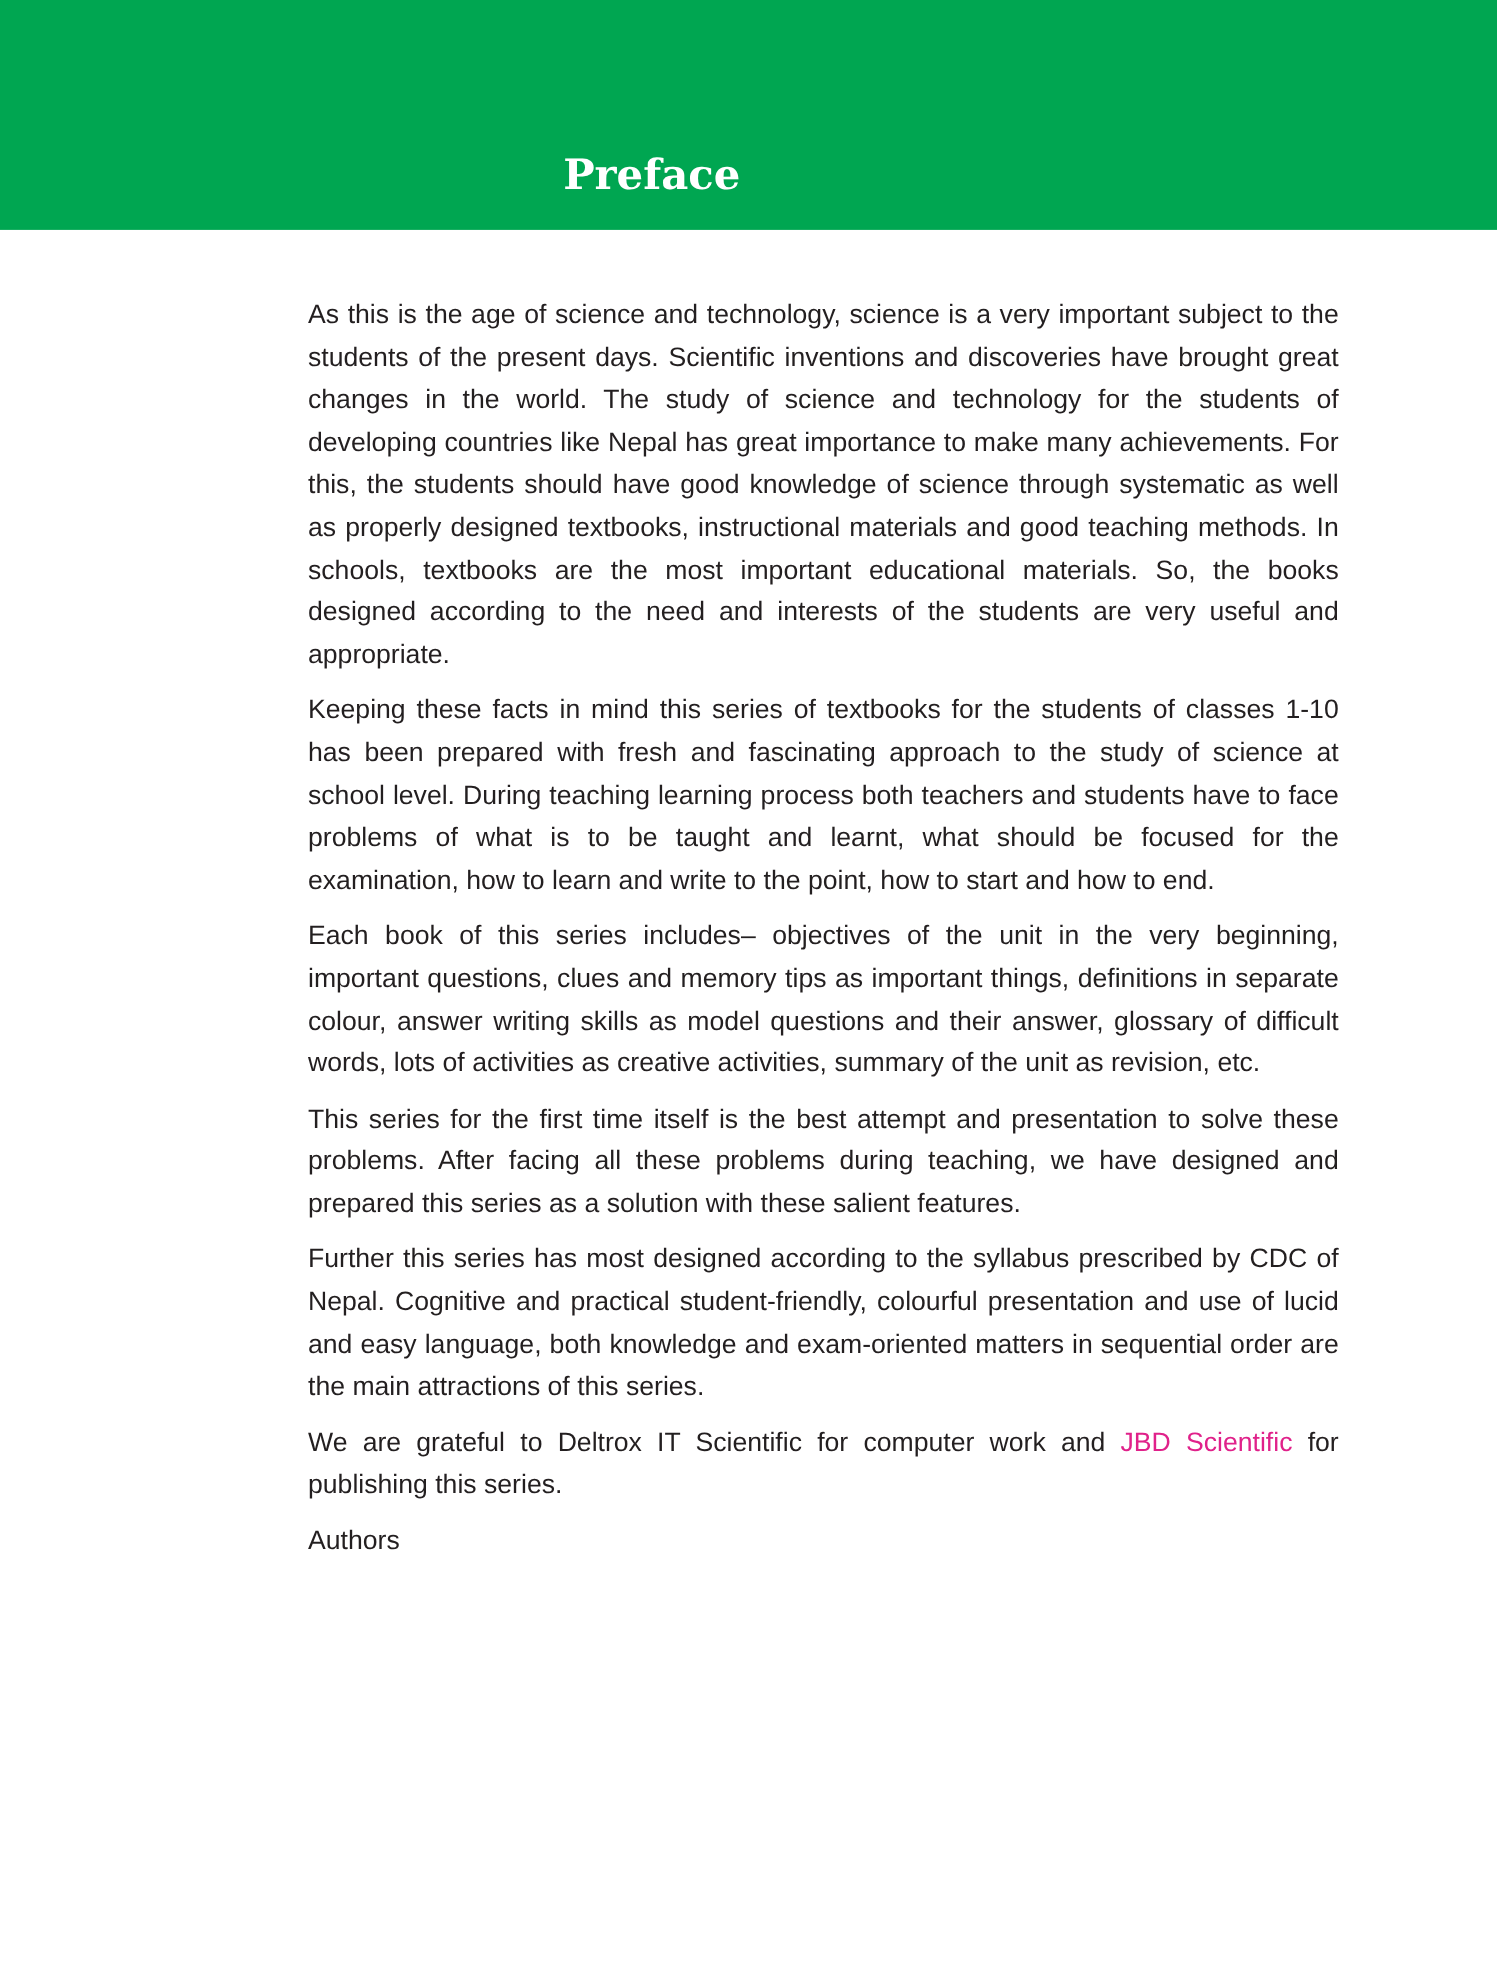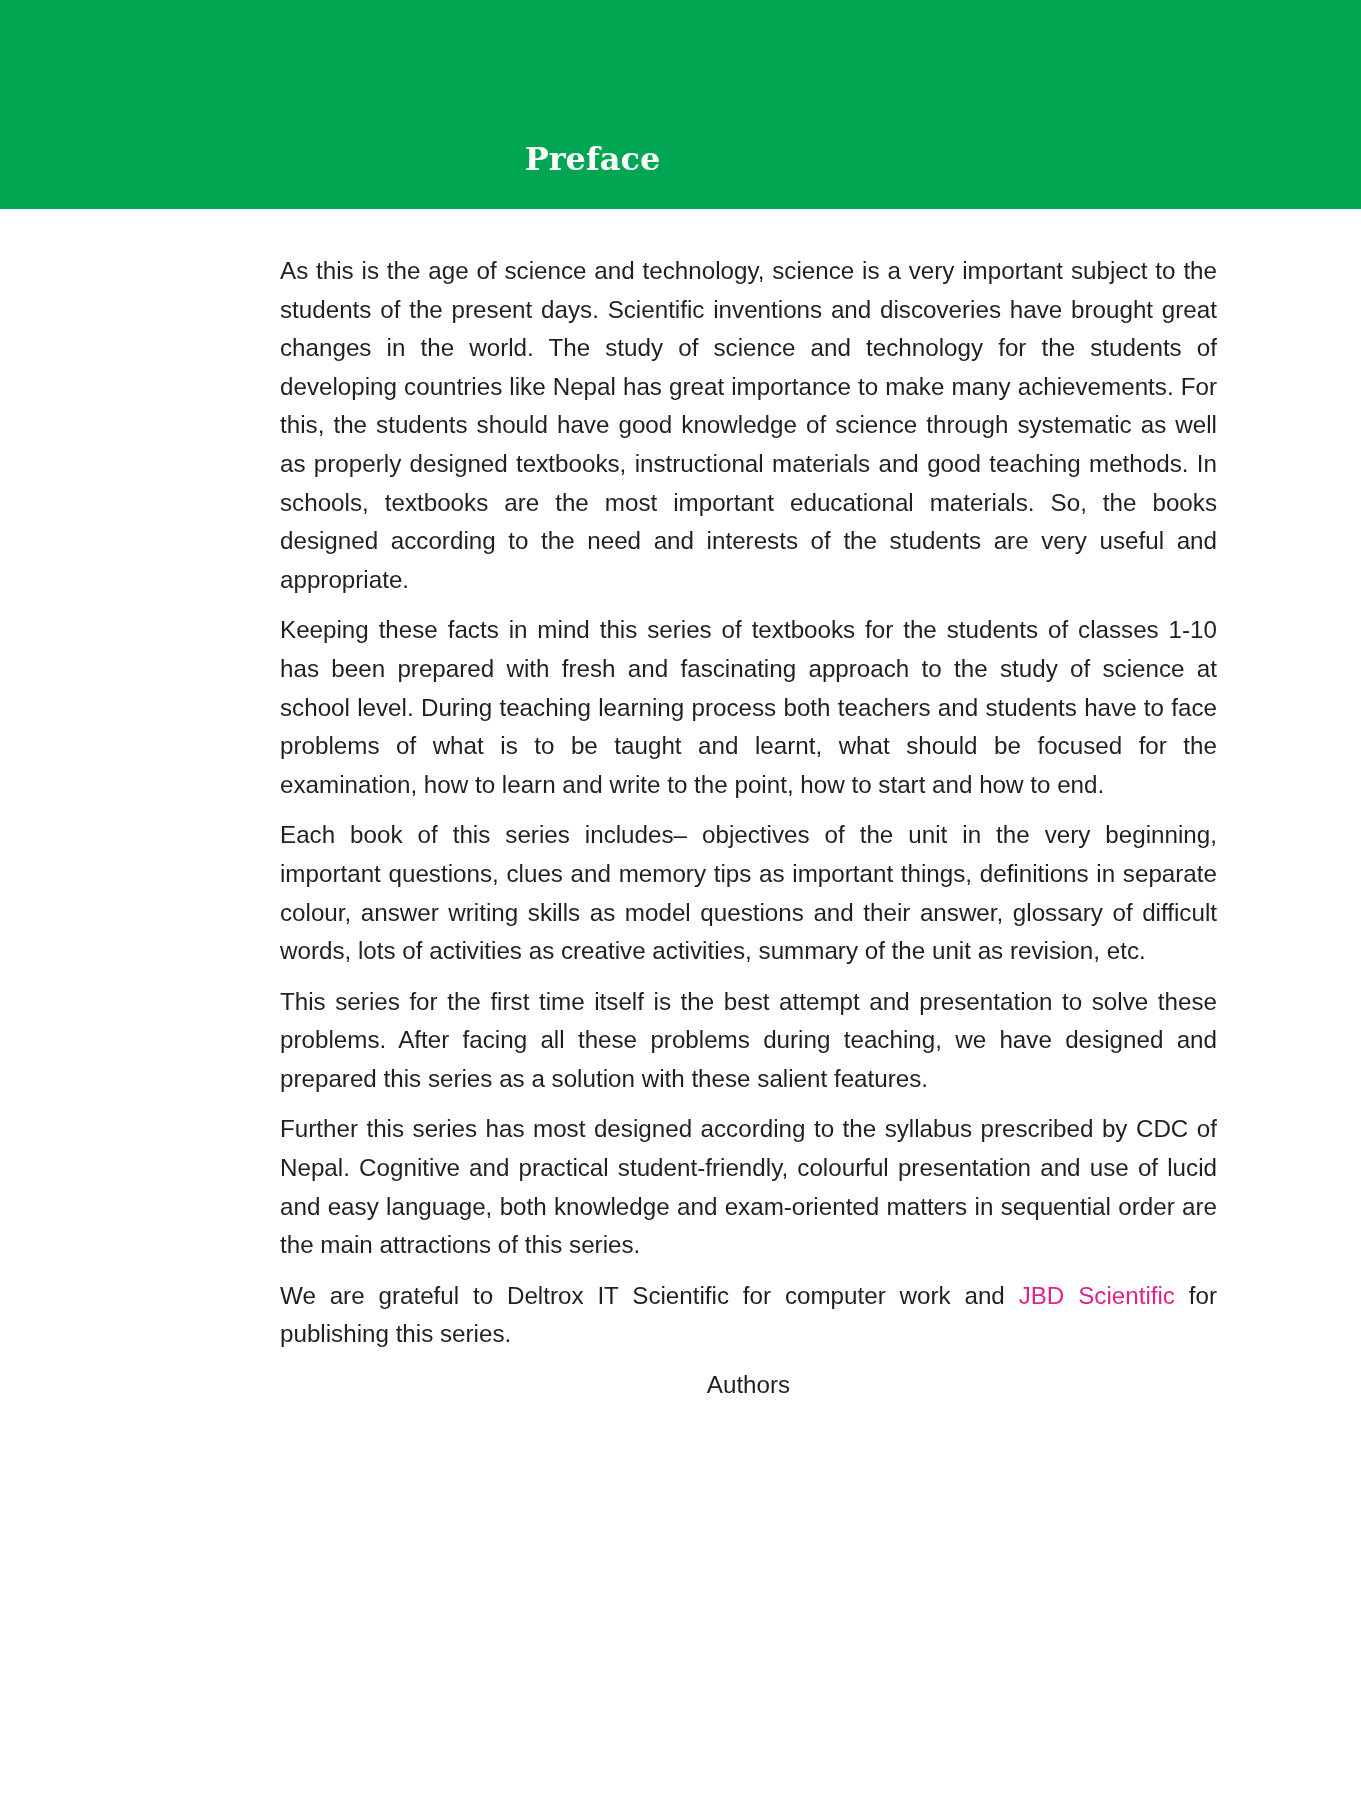--- a/index.html
+++ b/index.html
@@ -23,45 +23,45 @@
     }
     .page-title {
       position: absolute;
       left: 0;
       width: 1185px;
       top: 124px;
       text-align: center;
       color: #ffffff;
       font-family: "DejaVu Serif", serif;
       font-weight: bold;
-      font-size: 32px;
+      font-size: 38px;
       line-height: 70px;
       margin: 0;
       letter-spacing: 0px;
     }
     .content {
       position: absolute;
       left: 280px;
-      top: 252px;
+      top: 268px;
       width: 937px;
       font-family: "Liberation Sans", sans-serif;
       font-size: 24.2px;
       line-height: 38.6px;
       color: #231f20;
     }
     .para {
       margin: 0 0 12px 0;
       text-align: justify;
       text-align-last: left;
     }
     .highlight {
       color: #e0218a;
     }
     .signature {
-      text-align: center;
+      text-align: left;
       margin: 0;
     }
   </style>
 </head>
 <body>
 
 <div class="header-band">
   <h1 class="page-title">Preface</h1>
 </div>
 

